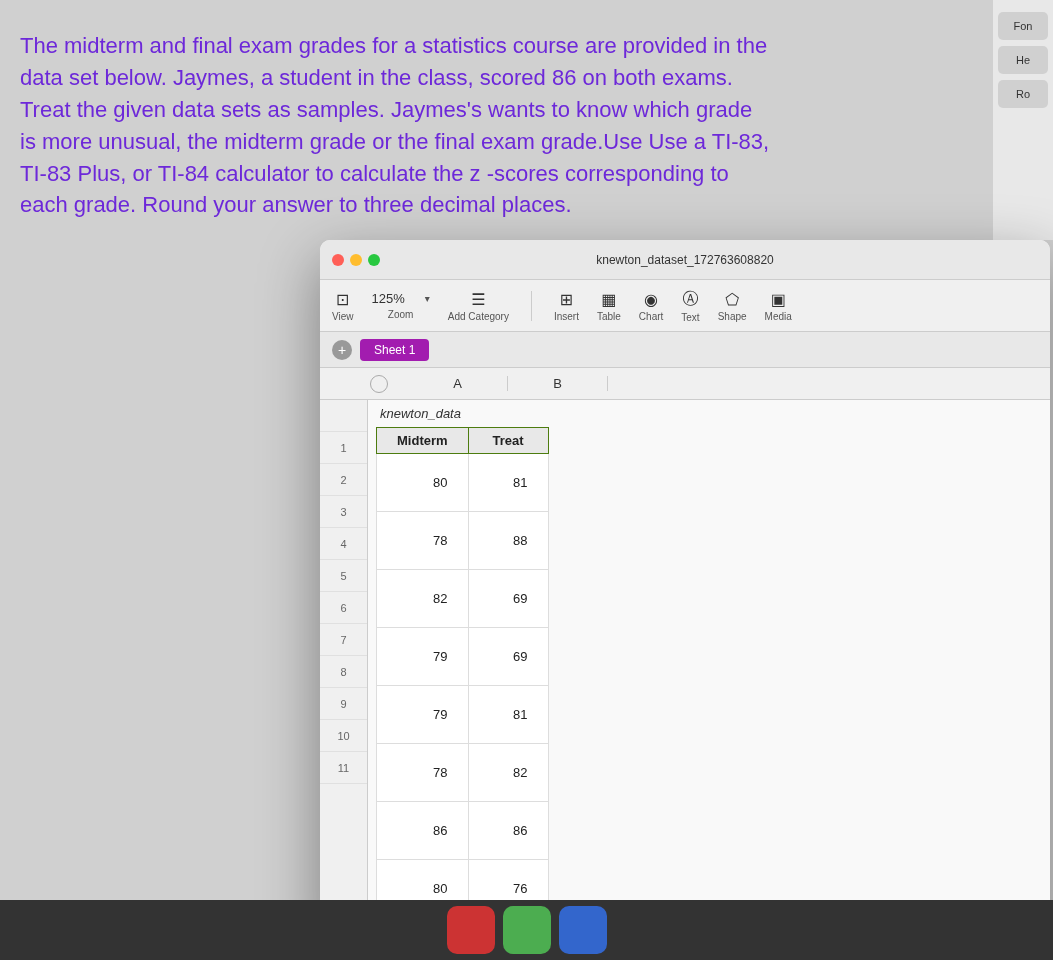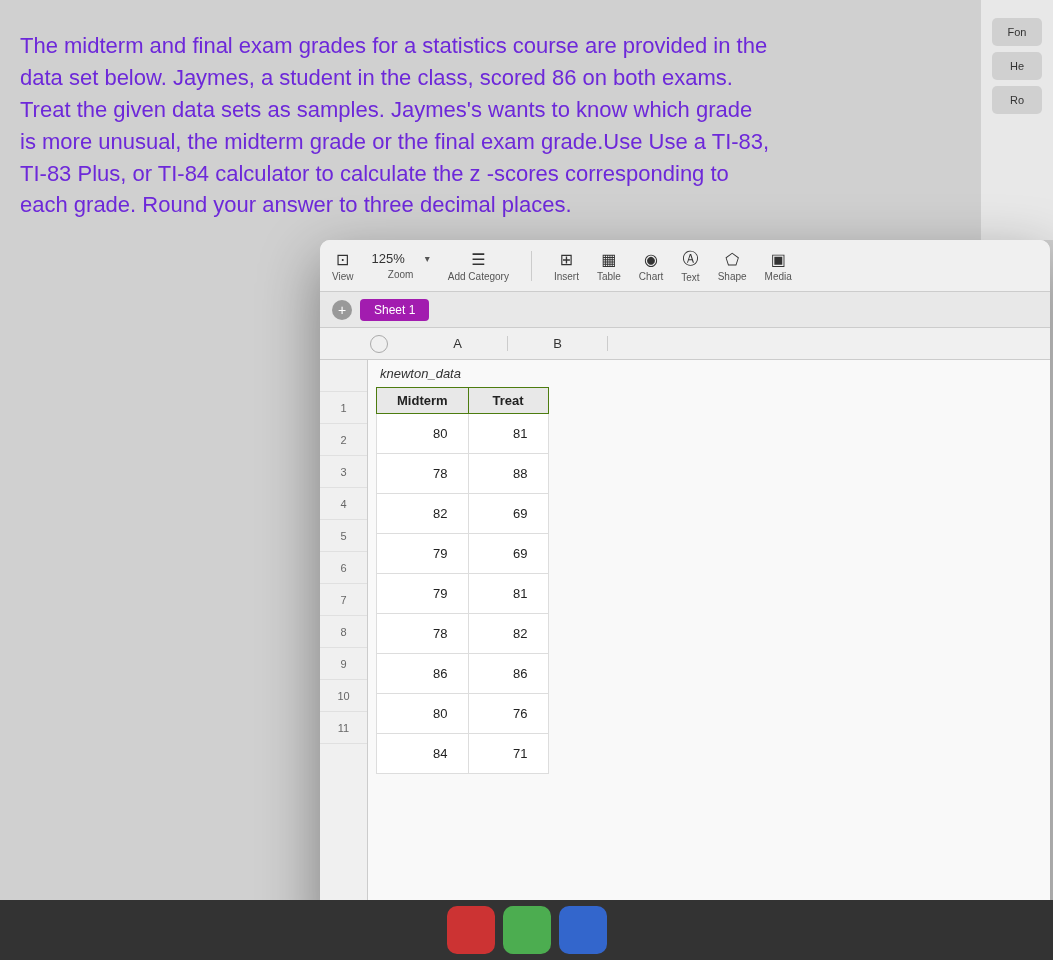--- a/index.html
+++ b/index.html
@@ -23,27 +23,27 @@
       line-height: 1.45;
       color: #6d28d9;
       font-weight: 400;
     }
 
     
     .right-sidebar {
       position: absolute;
       top: 0;
       right: 0;
-      width: 72px;
+      width: 60px;
       height: 240px;
       background: #e8e8e8;
       display: flex;
       flex-direction: column;
       align-items: center;
-      padding-top: 18px;
+      padding-top: 12px;
       gap: 6px;
     }
 
     .sidebar-btn {
       width: 50px;
       height: 28px;
       background: #d0d0d0;
       border-radius: 5px;
       display: flex;
       align-items: center;
@@ -259,21 +259,21 @@
       padding: 5px 20px;
       font-size: 13px;
       font-weight: 600;
       color: #222;
       text-align: center;
       min-width: 80px;
     }
 
     .data-table td {
       border: 1px solid #ddd;
-      padding: 12px 20px;
+      padding: 21px 20px;
       font-size: 13px;
       color: #222;
       text-align: right;
       background: white;
       height: 32px;
     }
 
     
     .bottom-bar {
       position: absolute;
@@ -315,20 +315,28 @@
   <div class="sidebar-btn">
     <span>He</span>
   </div>
   <div class="sidebar-btn">
     <span>Ro</span>
   </div>
 </div>
 
 <div class="numbers-window">
 
+  <div class="title-bar">
+    <div class="traffic-lights">
+      <div class="tl-red"></div>
+      <div class="tl-yellow"></div>
+      <div class="tl-green"></div>
+    </div>
+    <div class="title-text">knewton_dataset_172763608820</div>
+  </div>
 
   <div class="toolbar">
 
     <div class="toolbar-group">
       <span class="toolbar-icon">⊡</span>
       <span class="toolbar-label">View</span>
     </div>
 
     <div class="toolbar-group zoom-control">
       <div style="display:flex;align-items:center;gap:20px;">

